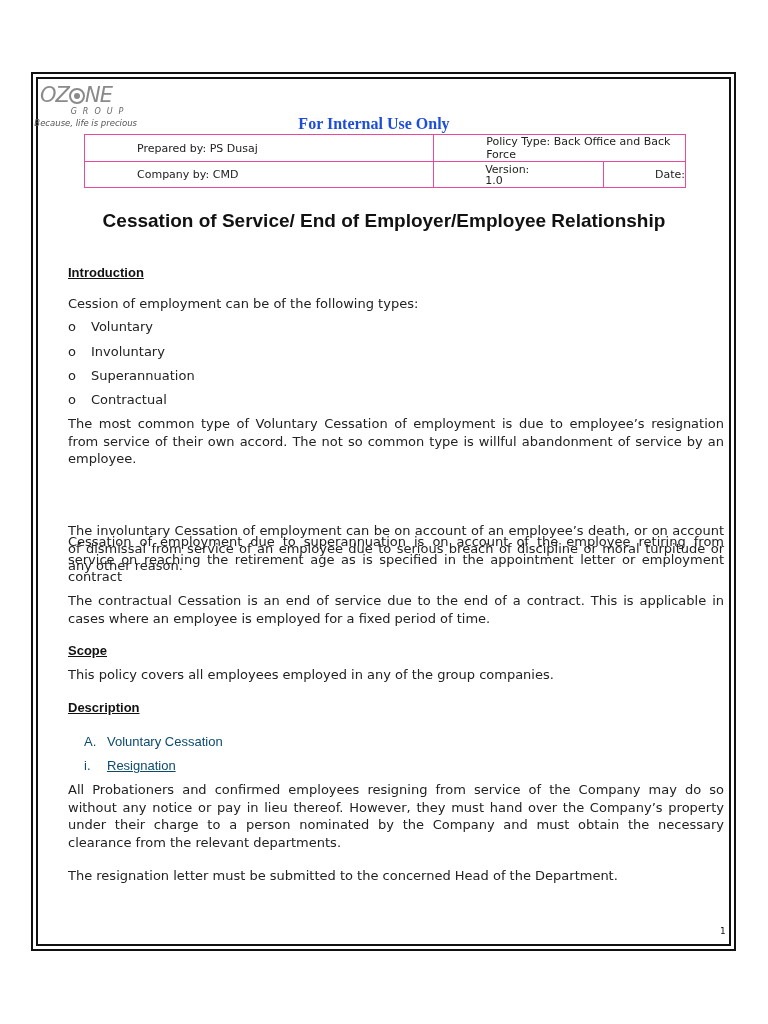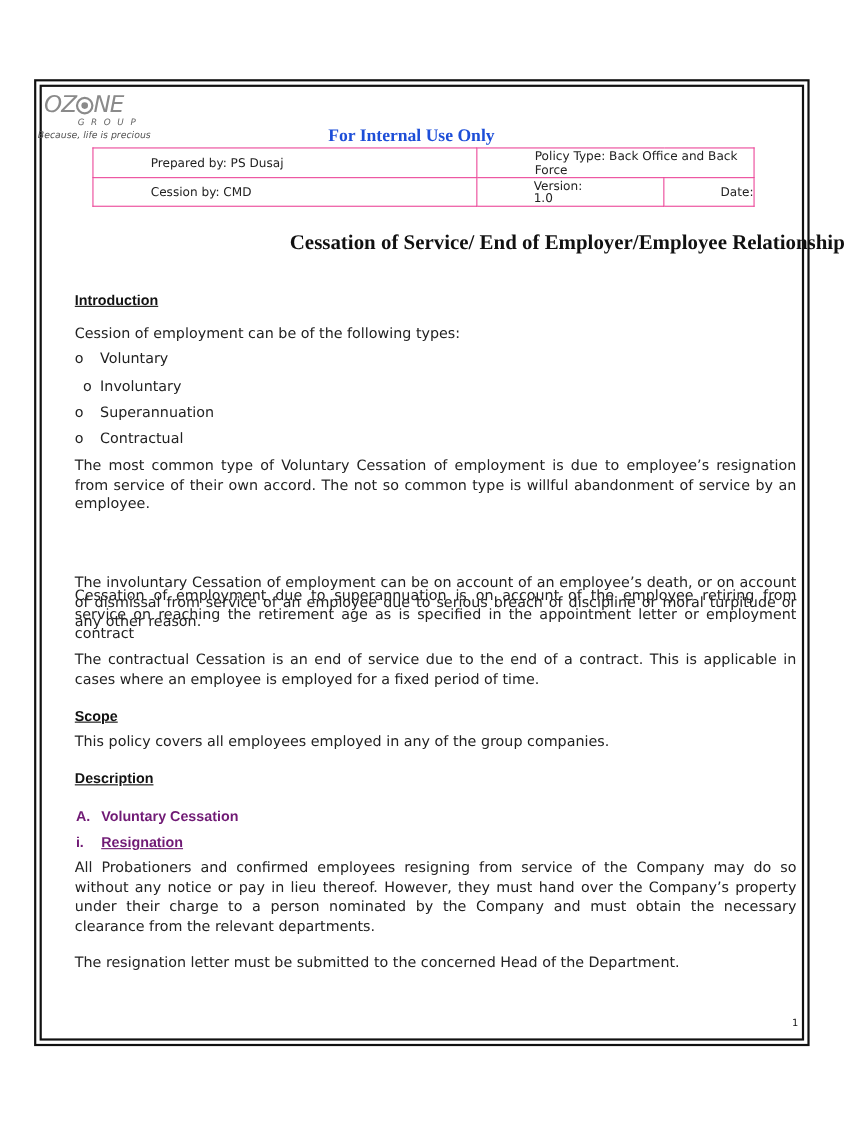--- a/index.html
+++ b/index.html
@@ -12,27 +12,27 @@
   .logo-main .o2::after { content: ""; position: absolute; left: 3px; top: 3px; width: 6px; height: 6px; background: #8a8a8a; border-radius: 50%; }
   .logo-group { font-family: "DejaVu Sans", sans-serif; font-size: 8px; color: #666; letter-spacing: 6px; line-height: 12px; margin-left: -12px; padding-left: 48px; }
   .logo-tag { font-family: "DejaVu Sans", sans-serif; font-size: 8.5px; color: #555; line-height: 11px; white-space: nowrap; text-align: right; margin-left: 2px; }
   .internal { position: absolute; left: 0; width: 748px; top: 115px; text-align: center; font-family: "Liberation Serif", serif; font-weight: bold; font-size: 16px; color: #1d4ed8; }
   table.meta { position: absolute; left: 84px; top: 134px; width: 602px; border-collapse: collapse; font-family: "DejaVu Sans", sans-serif; font-size: 11px; color: #222; }
   table.meta td { border: 1px solid #ec4899; padding: 0; height: 25px; vertical-align: middle; }
   td.c1 { width: 300px; padding-left: 52px !important; }
   td.c2 { padding-left: 52px !important; }
   td.v { width: 119px; padding-left: 51px !important; line-height: 11px; }
   td.d { padding-left: 51px !important; }
-  .title { position: absolute; left: 0; width: 768px; top: 210px; text-align: right; font-family: Liberation Serif, serif; font-weight: bold; font-size: 19px; color: #111; }
+  .title { position: absolute; left: 0; width: 768px; top: 210px; text-align: center; font-family: Liberation Sans, sans-serif; font-weight: bold; font-size: 19px; color: #111; }
   .content { position: absolute; left: 68px; top: 0; width: 656px; font-family: "DejaVu Sans", sans-serif; font-size: 13px; color: #222; }
   .h { font-family: "Liberation Sans", sans-serif; font-weight: bold; font-size: 13px; text-decoration: underline; color: #111; position: absolute; left: 0; }
   .p { position: absolute; left: 0; width: 656px; line-height: 17.5px; text-align: justify; }
   .bullet { position: absolute; left: 0; }
   .bullet .o { display: inline-block; width: 23px; }
-  .sub { position: absolute; left: 1px; font-family: "Liberation Sans", sans-serif; font-weight: bold; font-size: 13px; color: #701a75; }
+  .sub { position: absolute; left: 16px; font-family: "Liberation Sans", sans-serif; font-weight: normal; font-size: 13px; color: #0c4a6e; }
   .sub .num { display: inline-block; width: 23px; }
   .sub .u { text-decoration: underline; }
   .pagenum { position: absolute; left: 720px; top: 926px; font-family: "DejaVu Sans", sans-serif; font-size: 9px; color: #111; }
 </style>
 </head>
 <body>
 
 <div class="frame-outer"></div>
 <div class="frame-inner"></div>
 
@@ -44,35 +44,35 @@
 
 <div class="internal">For Internal Use Only</div>
 
 <table class="meta">
   <tbody>
       <tr>
     <td class="c1">Prepared by:  PS Dusaj</td>
     <td class="c2" colspan="2">Policy Type: Back Office and Back Force</td>
   </tr>
   <tr>
-    <td class="c1">Cession by:  CMD</td>
+    <td class="c1">Company by:  CMD</td>
     <td class="v"><span>Version:</span><br><span>1.0</span></td>
     <td class="d">Date:</td>
   </tr>
 </tbody>
   </table>
 
 <div class="title">Cessation of Service/ End of Employer/Employee Relationship</div>
 
 <div class="content">
   <div class="h" style="top:265px;">Introduction</div>
   <div class="p" style="top:295px;">Cession of employment can be of the following types:</div>
 
   <div class="bullet" style="top:319px;"><span class="o">o</span><span>Voluntary</span></div>
-  <div class="bullet" style="top:344px;text-align:center;"><span class="o">o</span><span>Involuntary</span></div>
+  <div class="bullet" style="top:344px;"><span class="o">o</span><span>Involuntary</span></div>
   <div class="bullet" style="top:368px;"><span class="o">o</span><span>Superannuation</span></div>
   <div class="bullet" style="top:392px;"><span class="o">o</span><span>Contractual</span></div>
 
   <div class="p" style="top:415px;">The most common type of Voluntary Cessation of employment is  due to  employee’s resignation from service of their own accord. The not so common type is willful abandonment of service by an employee.</div>
   <div class="p" style="top:474px;margin-top:48px;">The involuntary Cessation of employment can be on account of an employee’s death, or on account of dismissal from service of an employee due to serious breach of discipline or moral turpitude or any other reason.</div>
   <div class="p" style="top:533px;">Cessation of employment due to superannuation is on account of the employee retiring from service on reaching the retirement age as is specified in the appointment letter or employment contract</div>
   <div class="p" style="top:592px;">The contractual Cessation is an end of service due  to the end of  a contract. This is  applicable in cases where an employee is employed for a fixed period of time.</div>
 
   <div class="h" style="top:643px;">Scope</div>
   <div class="p" style="top:666px;">This policy covers all employees employed in any of the group companies.</div>

